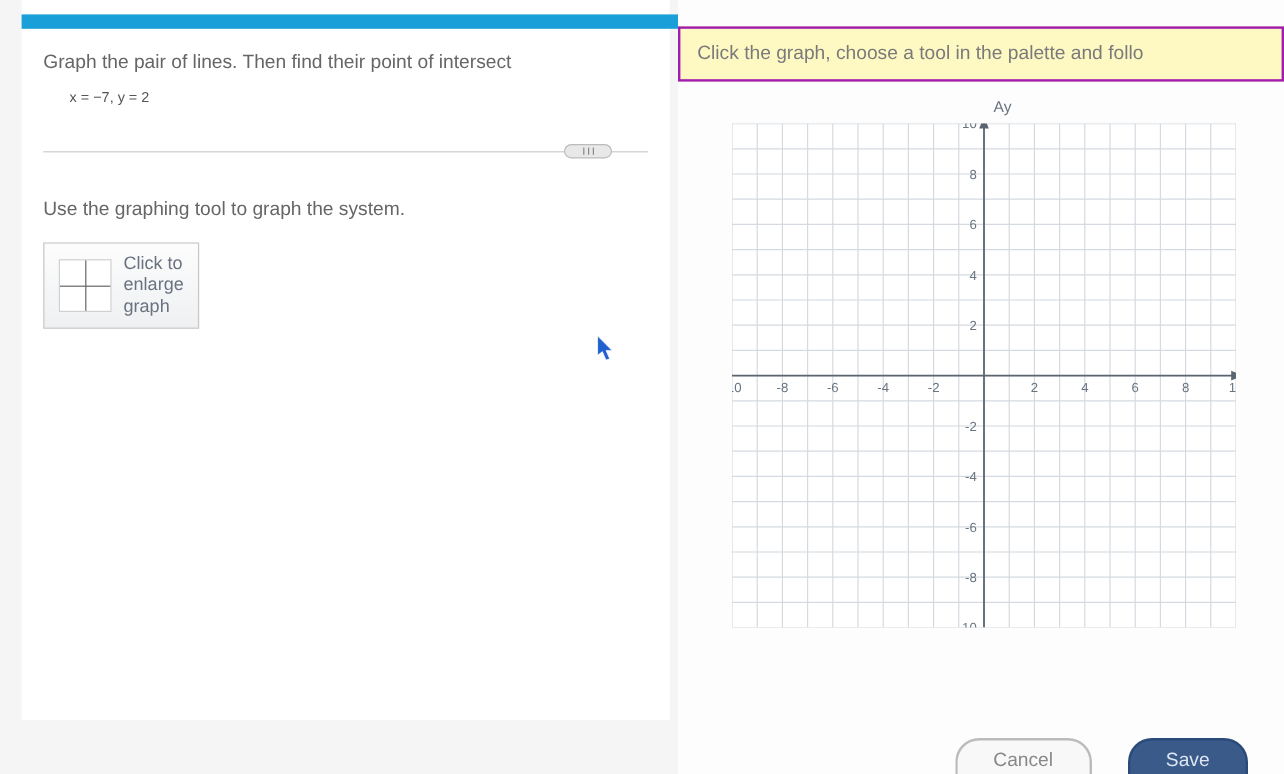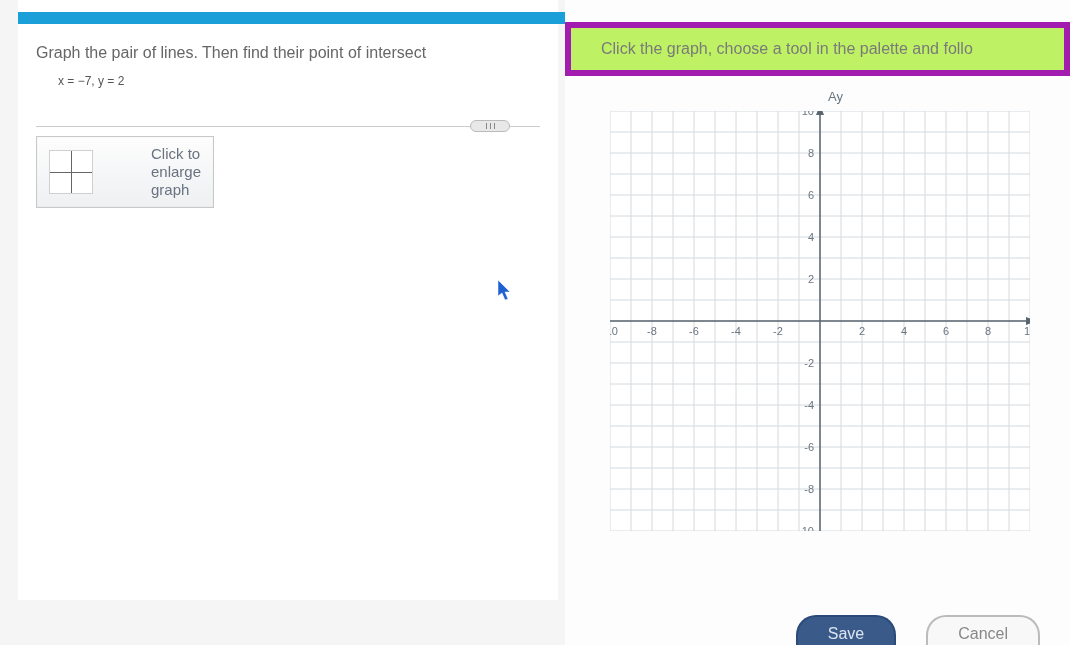--- a/index.html
+++ b/index.html
@@ -90,36 +90,35 @@
       content: '';
       position: absolute;
       background: #666;
     }
     .mini-graph::before { left: 50%; top: 0; bottom: 0; width: 1px; }
     .mini-graph::after { top: 50%; left: 0; right: 0; height: 1px; }
     .enlarge-text {
       color: #6a7280;
       font-size: 15px;
       line-height: 1.2;
-      margin-left: 48px;
     }
     .right-panel {
       position: absolute;
       left: 565px;
       top: 0;
       width: 505px;
       height: 645px;
       background: #fdfdfd;
     }
     .hint-bar {
-      background: #bef264;
-      border: 6px solid #a21caf;
+      background: #fef9c3;
+      border: 2px solid #a21caf;
       color: #7a7a7a;
       font-size: 16px;
-      padding: 12px 30px;
+      padding: 12px 14px;
       margin: 22px 0 0 0;
       white-space: nowrap;
       overflow: hidden;
     }
     .graph-container {
       position: relative;
       width: 460px;
       height: 460px;
       margin: 15px 0 0 25px;
     }
@@ -187,20 +186,21 @@
   <div class="question-text">Graph the pair of lines. Then find their point of intersect</div>
   <div class="equation">x = −7, y = 2</div>
   <div class="divider-wrap">
     <hr class="divider">
     <div class="handle">
         <span></span>
         <span></span>
         <span></span>
       </div>
   </div>
+  <div class="instruction">Use the graphing tool to graph the system.</div>
   <div class="enlarge-btn">
     <div class="mini-graph"></div>
     <div class="enlarge-text" style="white-space:pre-line;">Click to
 enlarge
 graph</div>
   </div>
 </div>
 
 <svg class="cursor" viewBox="0 0 16 22">
   <path d="M0,0 L0,16 L4,13 L7,20 L10,19 L7,12 L12,12 Z" fill="#2060d0" stroke="#fff" stroke-width="0.5"></path>
@@ -281,16 +281,16 @@
           <text x="204" y="382" text-anchor="end">-8</text>
           <text x="204" y="424" text-anchor="end">-10</text>
         </g>
       <g id="arrows">
           <polygon points="0,-6 4,4 -4,4" transform="translate(210,0) rotate(0)" class="arrow"></polygon>
           <polygon points="0,-6 4,4 -4,4" transform="translate(420,210) rotate(90)" class="arrow"></polygon>
         </g>
     </svg>
   </div>
   <div class="bottom-buttons">
+    <button class="btn btn-cancel">Cancel</button>
     <button class="btn btn-save">Save</button>
-    <button class="btn btn-cancel">Cancel</button>
   </div>
 </div>
 
 </body></html>

